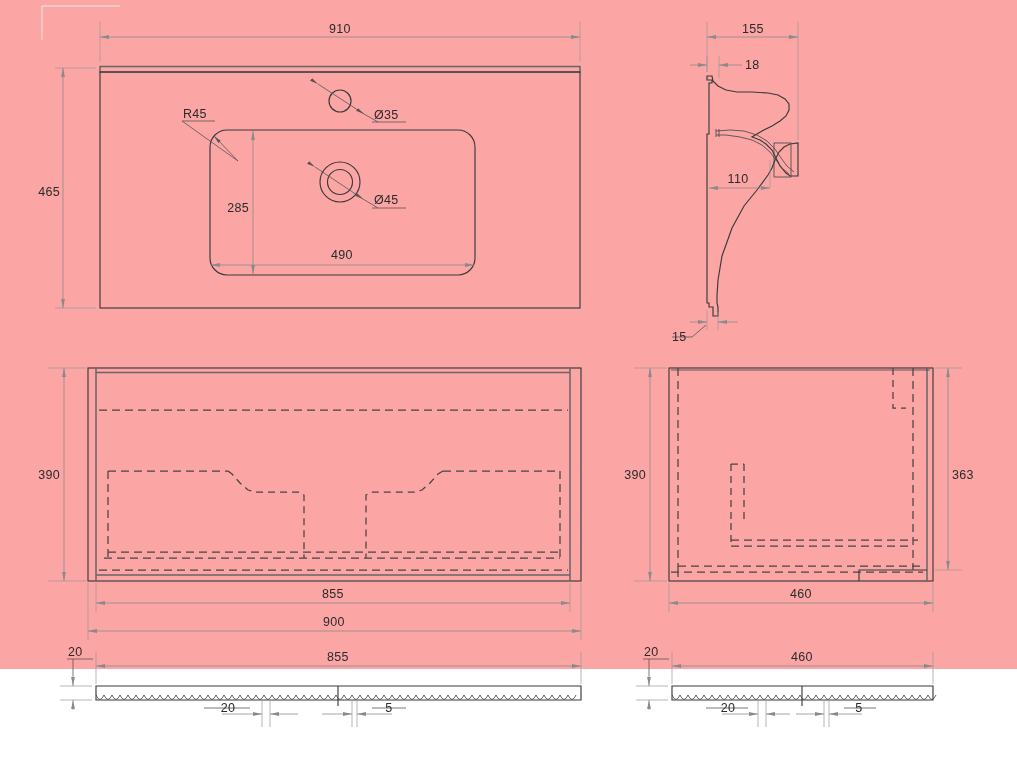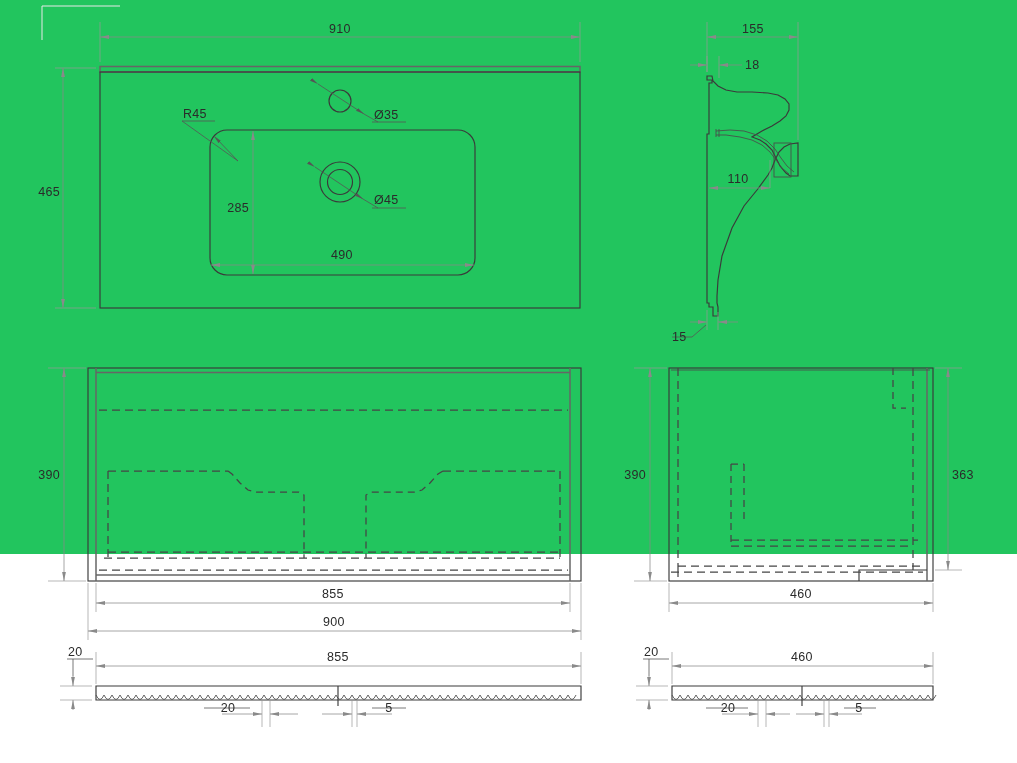--- a/index.html
+++ b/index.html
@@ -5,22 +5,22 @@
 <style>
   * { margin:0; padding:0; box-sizing:border-box; }
   html,body{
     width:1017px; height:763px;
     background:#ffffff;
     font-family:"Liberation Sans", sans-serif;
     overflow:hidden;
   }
   #sheet{
     position:relative;
-    width:1017px; height:554px;
-    background:#22c55e;
+    width:1017px; height:669px;
+    background:#fca5a5;
   }
   svg#drawing{ position:absolute; left:0; top:0; width:1017px; height:763px; display:block; }
   .dim-text{
     font-family:"Liberation Sans", sans-serif;
     font-size:12.5px;
     fill:#2b2b2b;
     letter-spacing:0.3px;
   }
 </style>
 </head>

